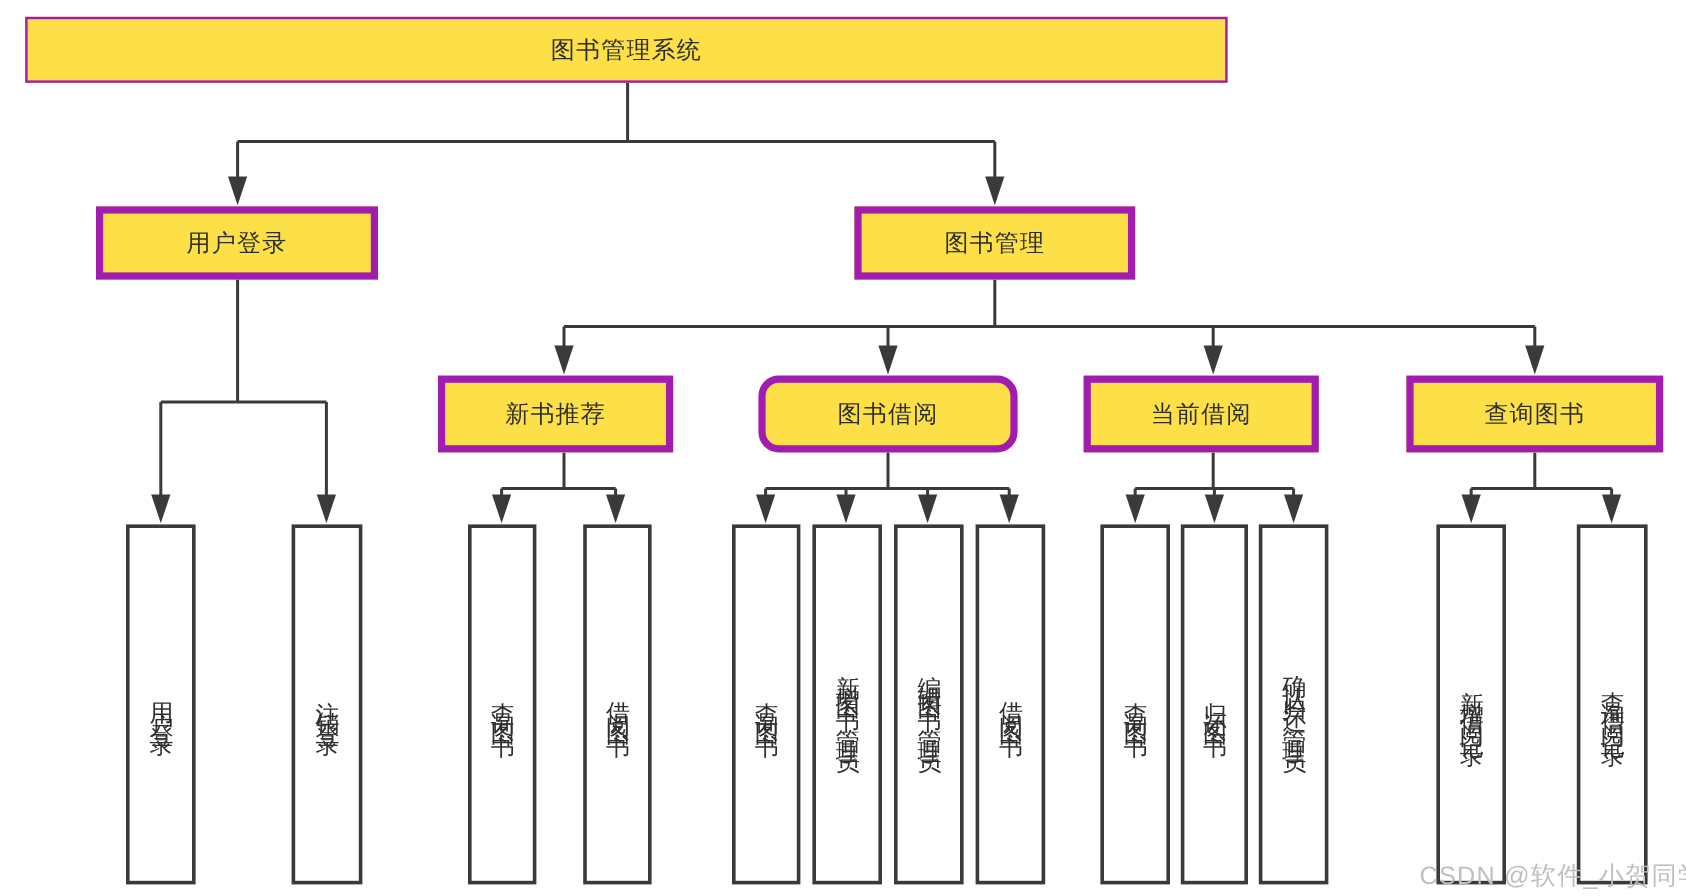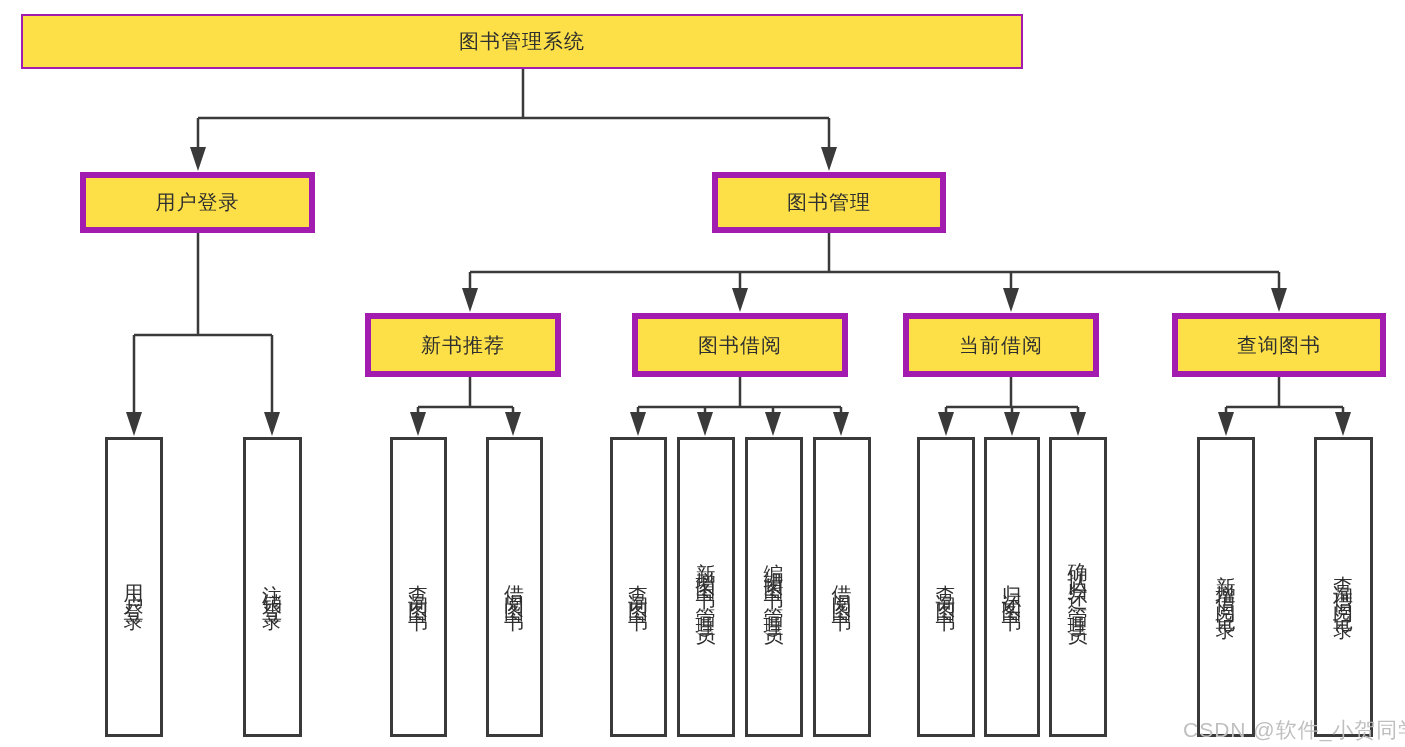--- a/index.html
+++ b/index.html
@@ -112,21 +112,21 @@
       <polygon points="1335,412 1351,412 1343,436"></polygon>
     </g>
   </svg>
 
   <div class="node root">图书管理系统</div>
 
   <div class="node lv2" style="left:80px; width:235px;">用户登录</div>
   <div class="node lv2" style="left:712px; width:234px;">图书管理</div>
 
   <div class="node lv3" style="left:365px; width:196px;">新书推荐</div>
-  <div class="node lv3" style="left:632px; width:216px;">图书借阅</div>
+  <div class="node lv3" style="left:632px; width:216px;border-radius:17px;">图书借阅</div>
   <div class="node lv3" style="left:903px; width:196px;">当前借阅</div>
   <div class="node lv3" style="left:1172px; width:214px;">查询图书</div>
 
   <div class="leaf" style="left:105px; width:58px;">
     <span class="vtext">用户登录</span>
   </div>
   <div class="leaf" style="left:243px; width:59px;">
     <span class="vtext">注销登录</span>
   </div>
 

